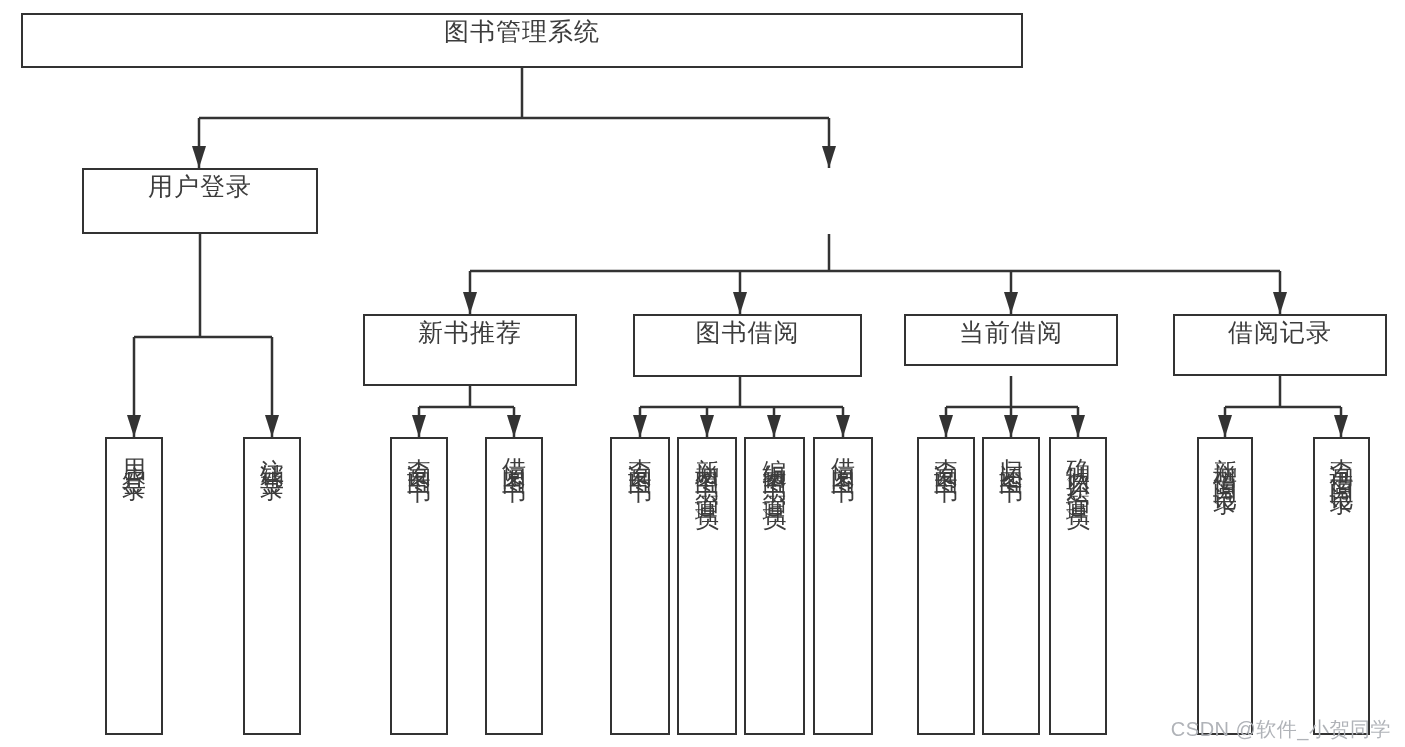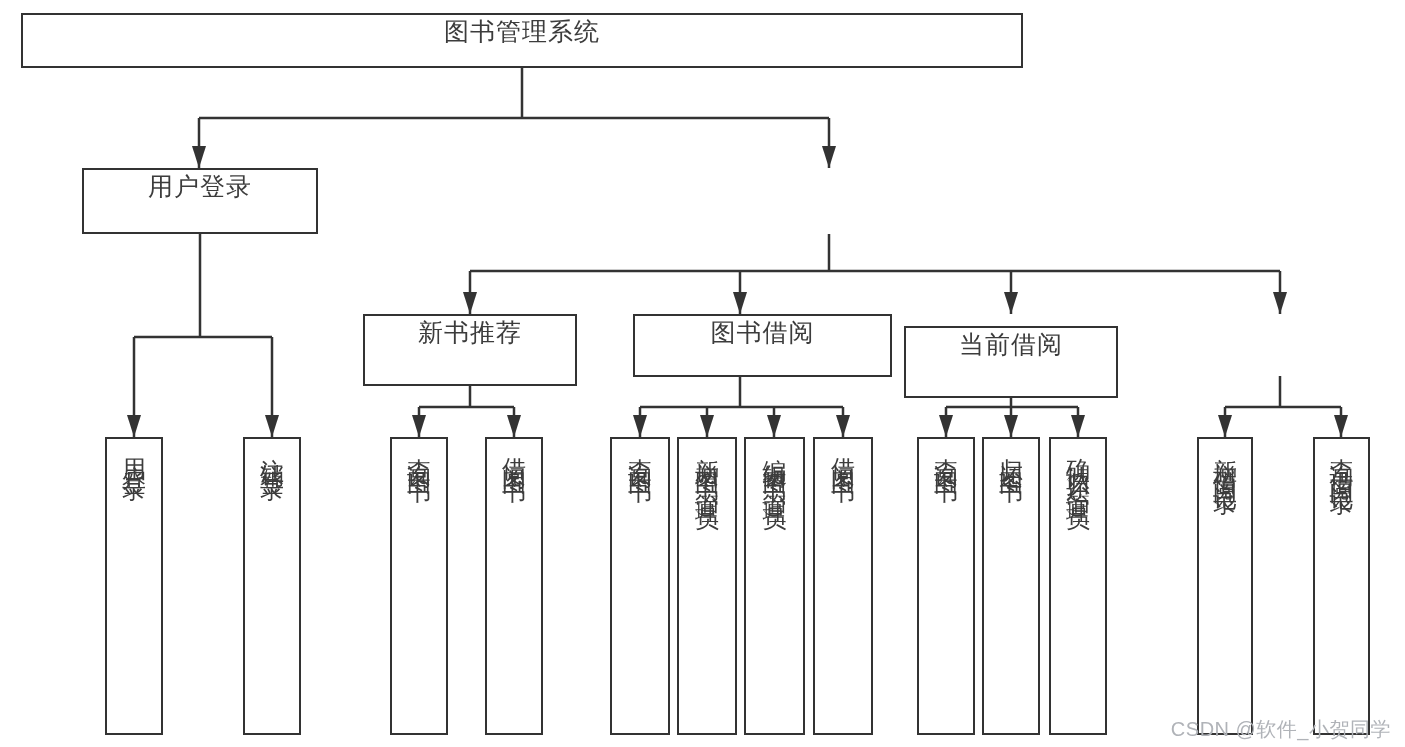--- a/index.html
+++ b/index.html
@@ -38,22 +38,22 @@
     writing-mode: vertical-rl;
     letter-spacing: 7px;
     line-height: 1;
     white-space: nowrap;
   }
   
   .n-root          { left: 21px;   top: 13px;  width: 1002px; height: 55px; }
   .n-user-login    { left: 82px;   top: 168px; width: 236px;  height: 66px; }
   .n-book-mgmt     { left: 712px;  top: 168px; width: 235px;  height: 66px; }
   .n-new-book      { left: 363px;  top: 314px; width: 214px;  height: 72px; }
-  .n-book-borrow   { left: 633px;  top: 314px; width: 259px;  height: 63px; }
-  .n-cur-borrow    { left: 904px;  top: 326px; width: 214px;  height: 72px; }
+  .n-book-borrow   { left: 633px;  top: 314px; width: 229px;  height: 63px; }
+  .n-cur-borrow    { left: 904px;  top: 314px; width: 214px;  height: 52px; }
   .n-borrow-rec    { left: 1173px; top: 314px; width: 214px;  height: 62px; }
   .leaf            { top: 437px; height: 298px; }
   .l-login         { left: 105px;  width: 58px; }
   .l-logout        { left: 243px;  width: 58px; }
   .l-nb-query      { left: 390px;  width: 58px; }
   .l-nb-borrow     { left: 485px;  width: 58px; }
   .l-bb-query      { left: 610px;  width: 60px; }
   .l-bb-add        { left: 677px;  width: 60px; }
   .l-bb-edit       { left: 744px;  width: 61px; }
   .l-bb-borrow     { left: 813px;  width: 60px; }
@@ -144,20 +144,23 @@
 
   <div class="node h n-new-book">
     <span>新书推荐</span>
   </div>
   <div class="node h n-book-borrow">
     <span>图书借阅</span>
   </div>
   <div class="node h n-cur-borrow">
     <span>当前借阅</span>
   </div>
+  <div class="node h n-borrow-rec">
+    <span>借阅记录</span>
+  </div>
 
   <div class="node leaf l-login">
     <span class="vtext">用户登录</span>
   </div>
   <div class="node leaf l-logout">
     <span class="vtext">注销登录</span>
   </div>
 
   <div class="node leaf l-nb-query">
     <span class="vtext">查询图书</span>

